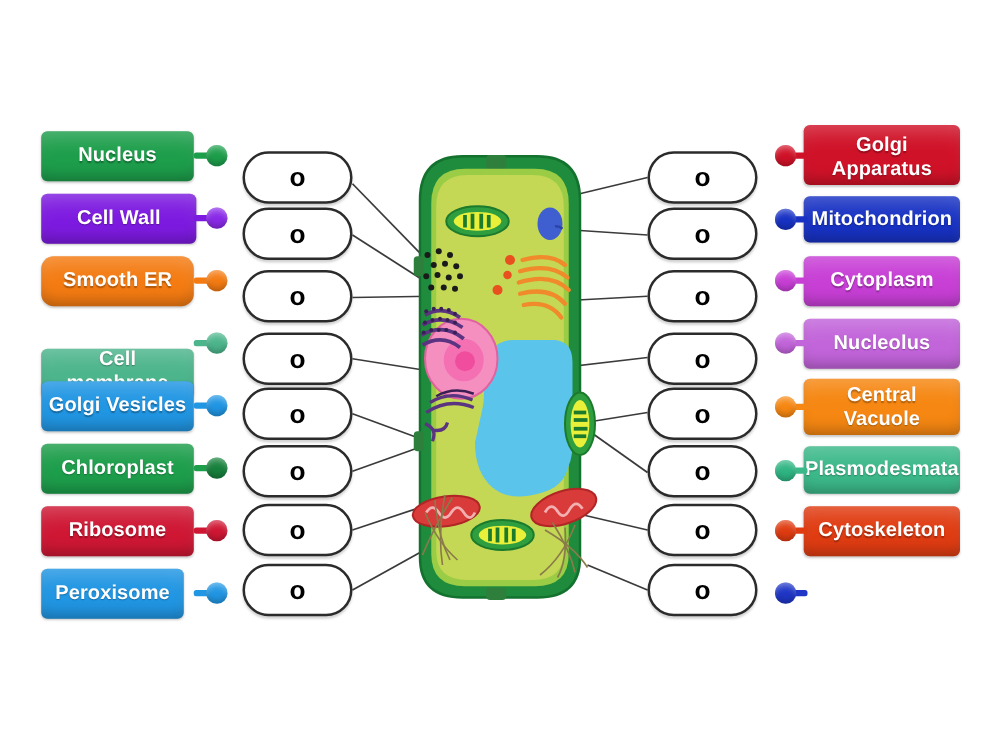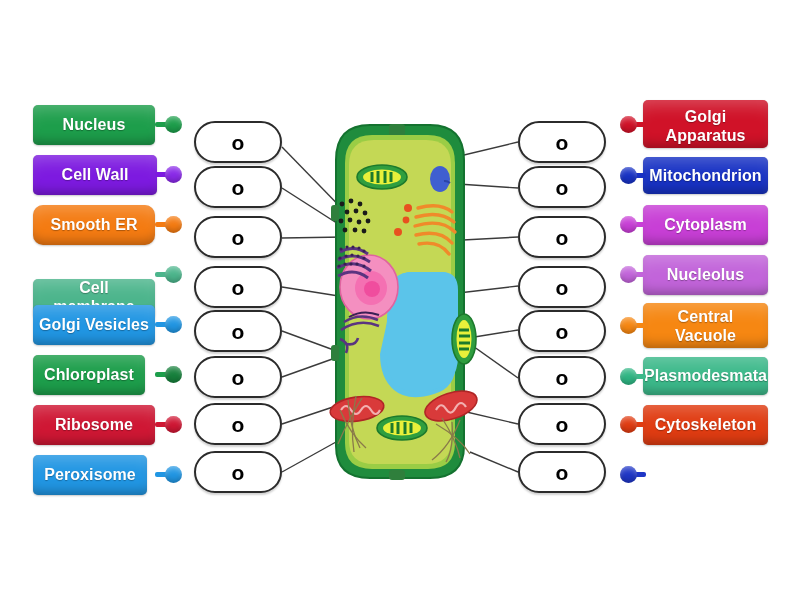--- a/index.html
+++ b/index.html
@@ -243,21 +243,21 @@
   </div>
   <div class="stub" style="left:155px;top:272px;width:18px;background:#4cb58c;"></div>
   <div class="knob" style="left:165px;top:266px;background:#4cb58c;"></div>
 
   <div class="label" style="left:33px;top:305px;width:122px;height:40px;background:#2196e3;">
     <span>Golgi Vesicles</span>
   </div>
   <div class="stub" style="left:155px;top:322px;width:18px;background:#2196e3;"></div>
   <div class="knob" style="left:165px;top:316px;background:#2196e3;"></div>
 
-  <div class="label" style="left:33px;top:355px;width:112px;height:40px;background:#1d9e4b;align-items:center;">
+  <div class="label" style="left:33px;top:355px;width:122px;height:40px;background:#1d9e4b;align-items:center;">
     <span>Chloroplast</span>
   </div>
   <div class="stub" style="left:155px;top:372px;width:18px;background:#1d9e4b;"></div>
   <div class="knob" style="left:165px;top:366px;background:#17803c;"></div>
 
   <div class="label" style="left:33px;top:405px;width:122px;height:40px;background:#cf1734;">
     <span>Ribosome</span>
   </div>
   <div class="stub" style="left:155px;top:422px;width:18px;background:#cf1734;"></div>
   <div class="knob" style="left:165px;top:416px;background:#cf1734;"></div>

